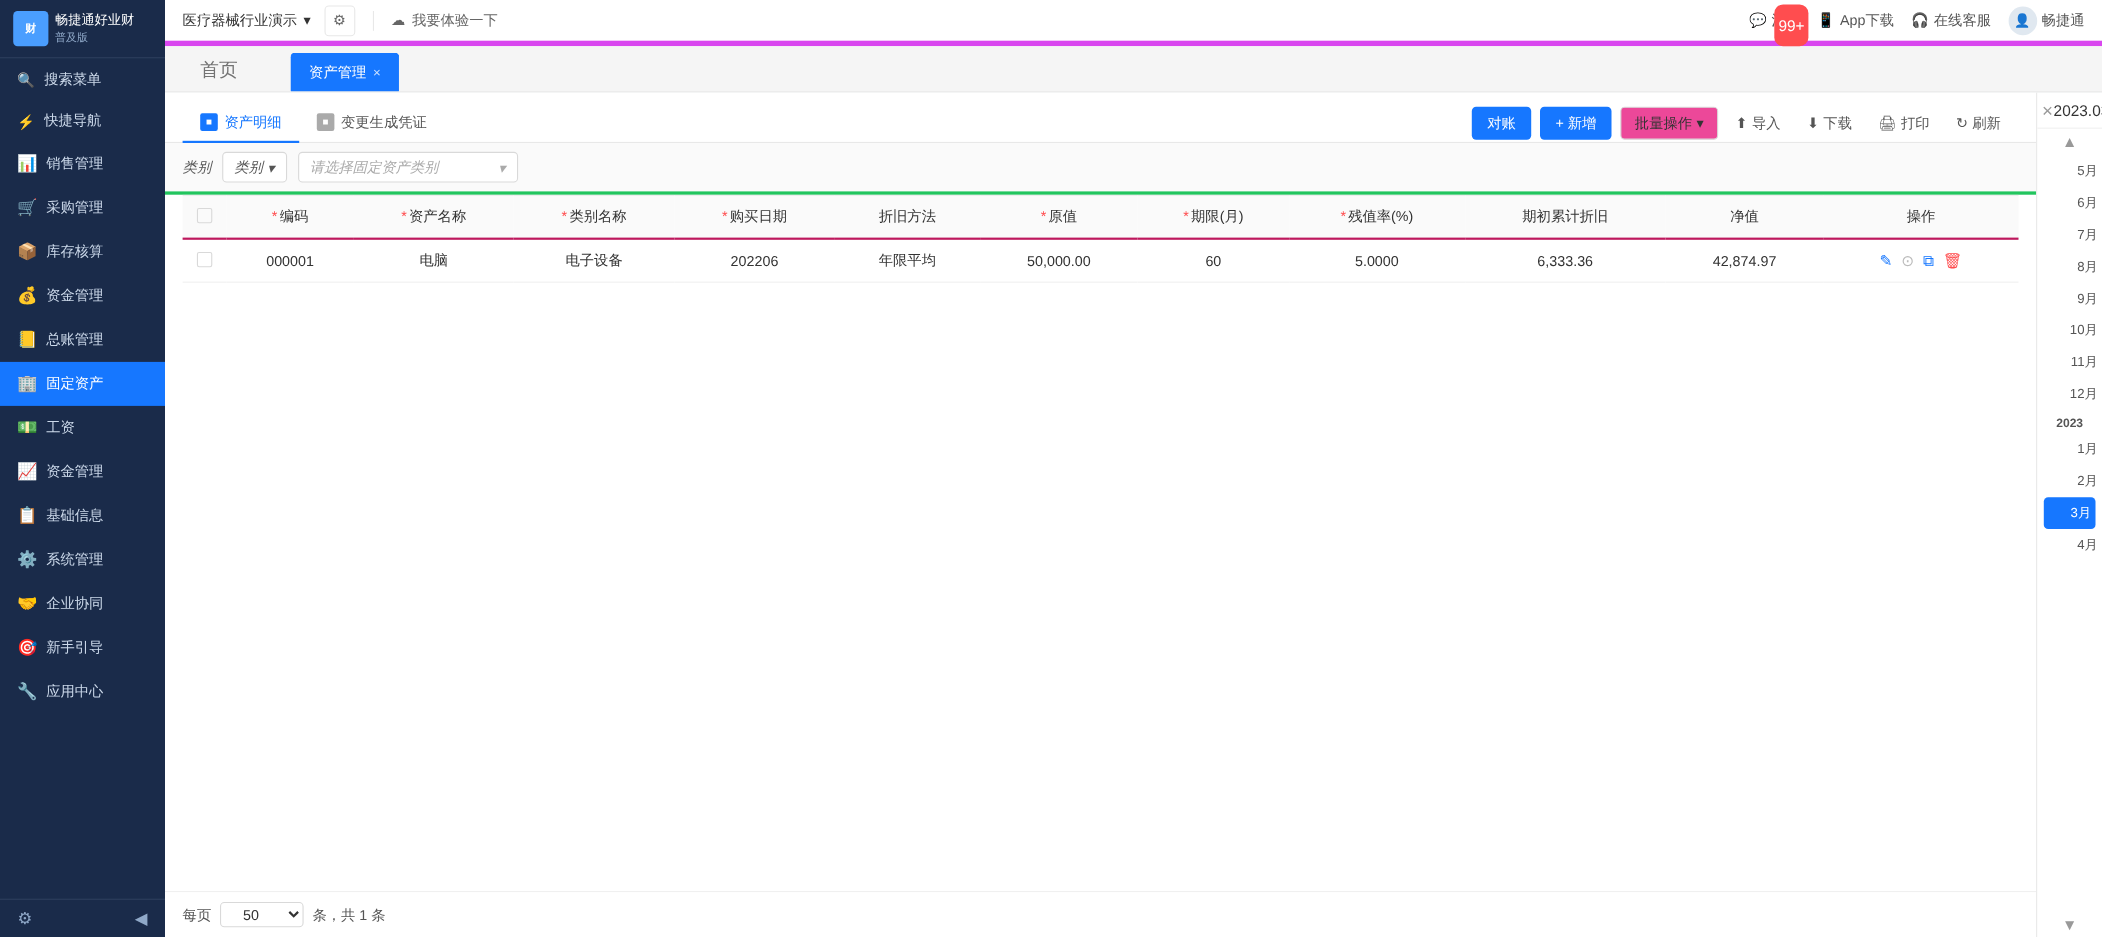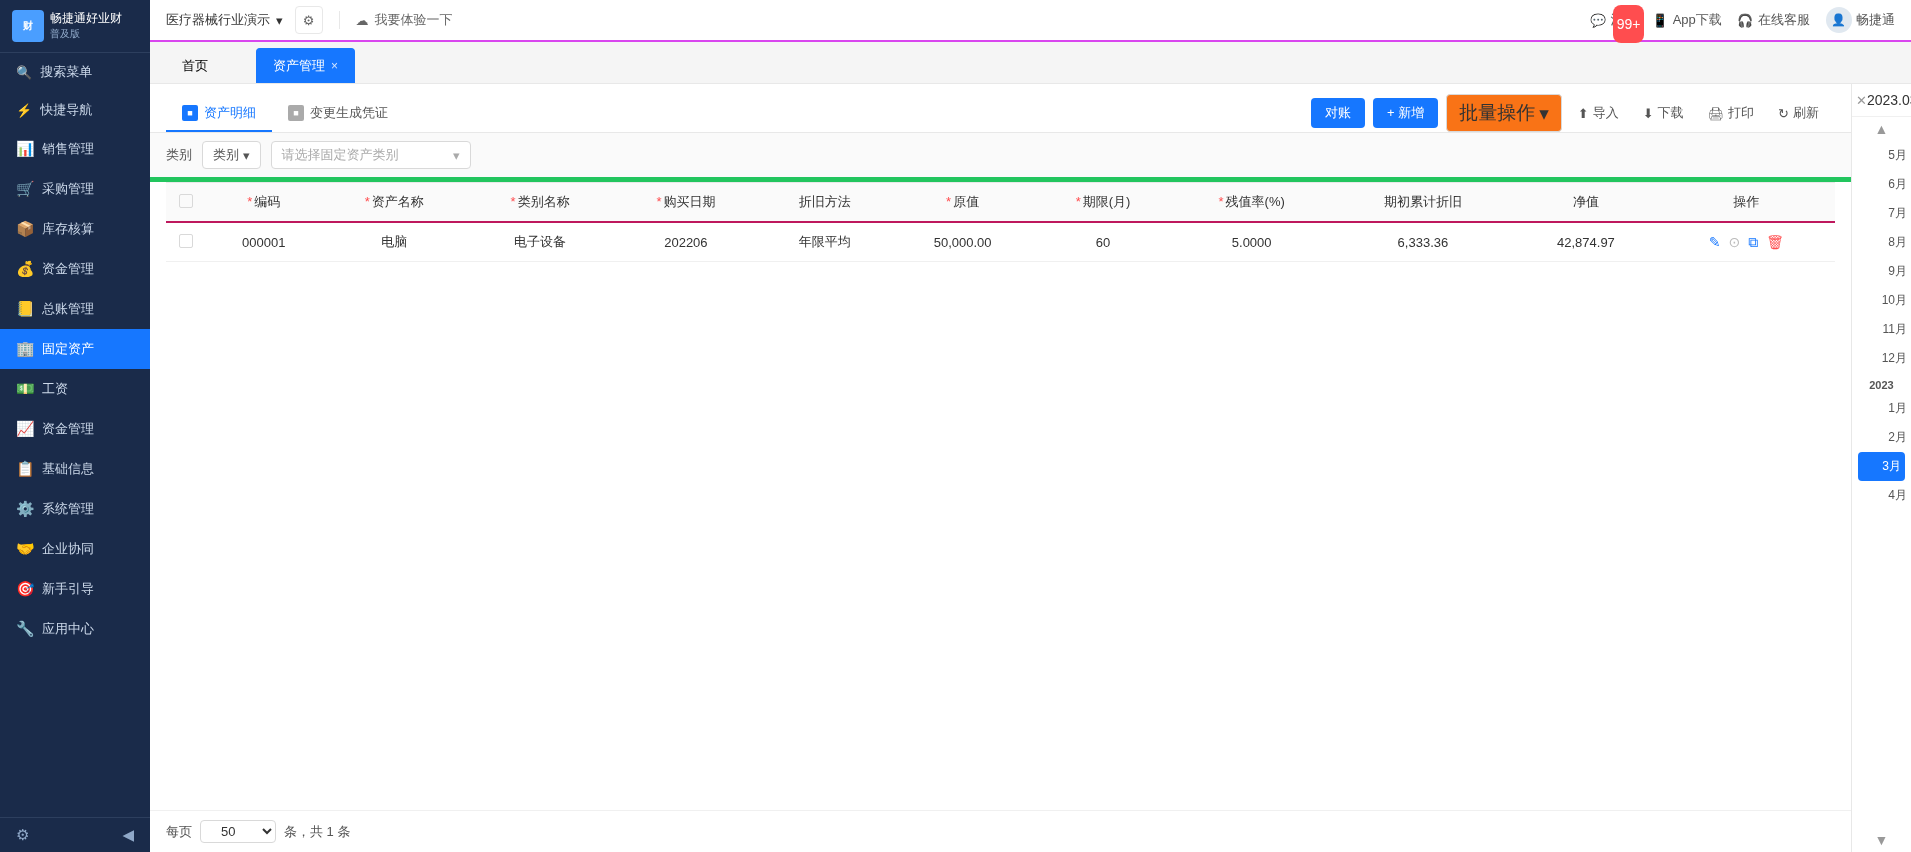--- a/index.html
+++ b/index.html
@@ -90,21 +90,21 @@
       overflow: hidden;
     }
 
     
     .topbar {
       height: 42px;
       background: #fff;
       display: flex;
       align-items: center;
       padding: 0 16px;
-      border-bottom: 2px solid #d946ef;
+      border-bottom: 5px solid #d946ef;
       gap: 12px;
     }
     .topbar-company {
       display: flex;
       align-items: center;
       gap: 6px;
       color: #333;
       font-size: 13px;
       cursor: pointer;
     }
@@ -198,22 +198,22 @@
       border-color: #1677ff;
     }
     .page-tab-close {
       font-size: 12px;
       line-height: 1;
       cursor: pointer;
       color: rgba(255,255,255,0.8);
     }
     .page-tab-home {
       padding: 8px 16px;
-      color: #000000;
-      font-size: 13px;
+      color: #737373;
+      font-size: 17px;
       cursor: pointer;
     }
 
     
     .content-area {
       flex: 1;
       display: flex;
       overflow: hidden;
     }
 
@@ -279,27 +279,27 @@
       border: none;
       padding: 6px 14px;
       border-radius: 4px;
       cursor: pointer;
       font-size: 13px;
       display: flex;
       align-items: center;
       gap: 4px;
     }
     .btn-batch {
-      background: #f97316;
+      background: #ec4899;
       color: #333;
       border: 1px solid #d9d9d9;
       padding: 5px 12px;
       border-radius: 4px;
       cursor: pointer;
-      font-size: 19px;
+      font-size: 13px;
       display: flex;
       align-items: center;
       gap: 4px;
     }
     .toolbar-icon-btn {
       display: flex;
       align-items: center;
       gap: 4px;
       color: #555;
       font-size: 13px;
@@ -307,21 +307,22 @@
       padding: 5px 8px;
     }
 
     
     .filter-bar {
       display: flex;
       align-items: center;
       padding: 8px 16px;
       gap: 10px;
       background: #fafafa;
-      border-bottom: 5px solid #22c55e;
+      border-bottom: 3px solid #22c55e;
+      font-style: italic;
     }
     .filter-label { color: #555; font-size: 13px; }
     .filter-select {
       display: flex;
       align-items: center;
       gap: 4px;
       border: 1px solid #d9d9d9;
       border-radius: 4px;
       padding: 4px 10px;
       background: #fff;

